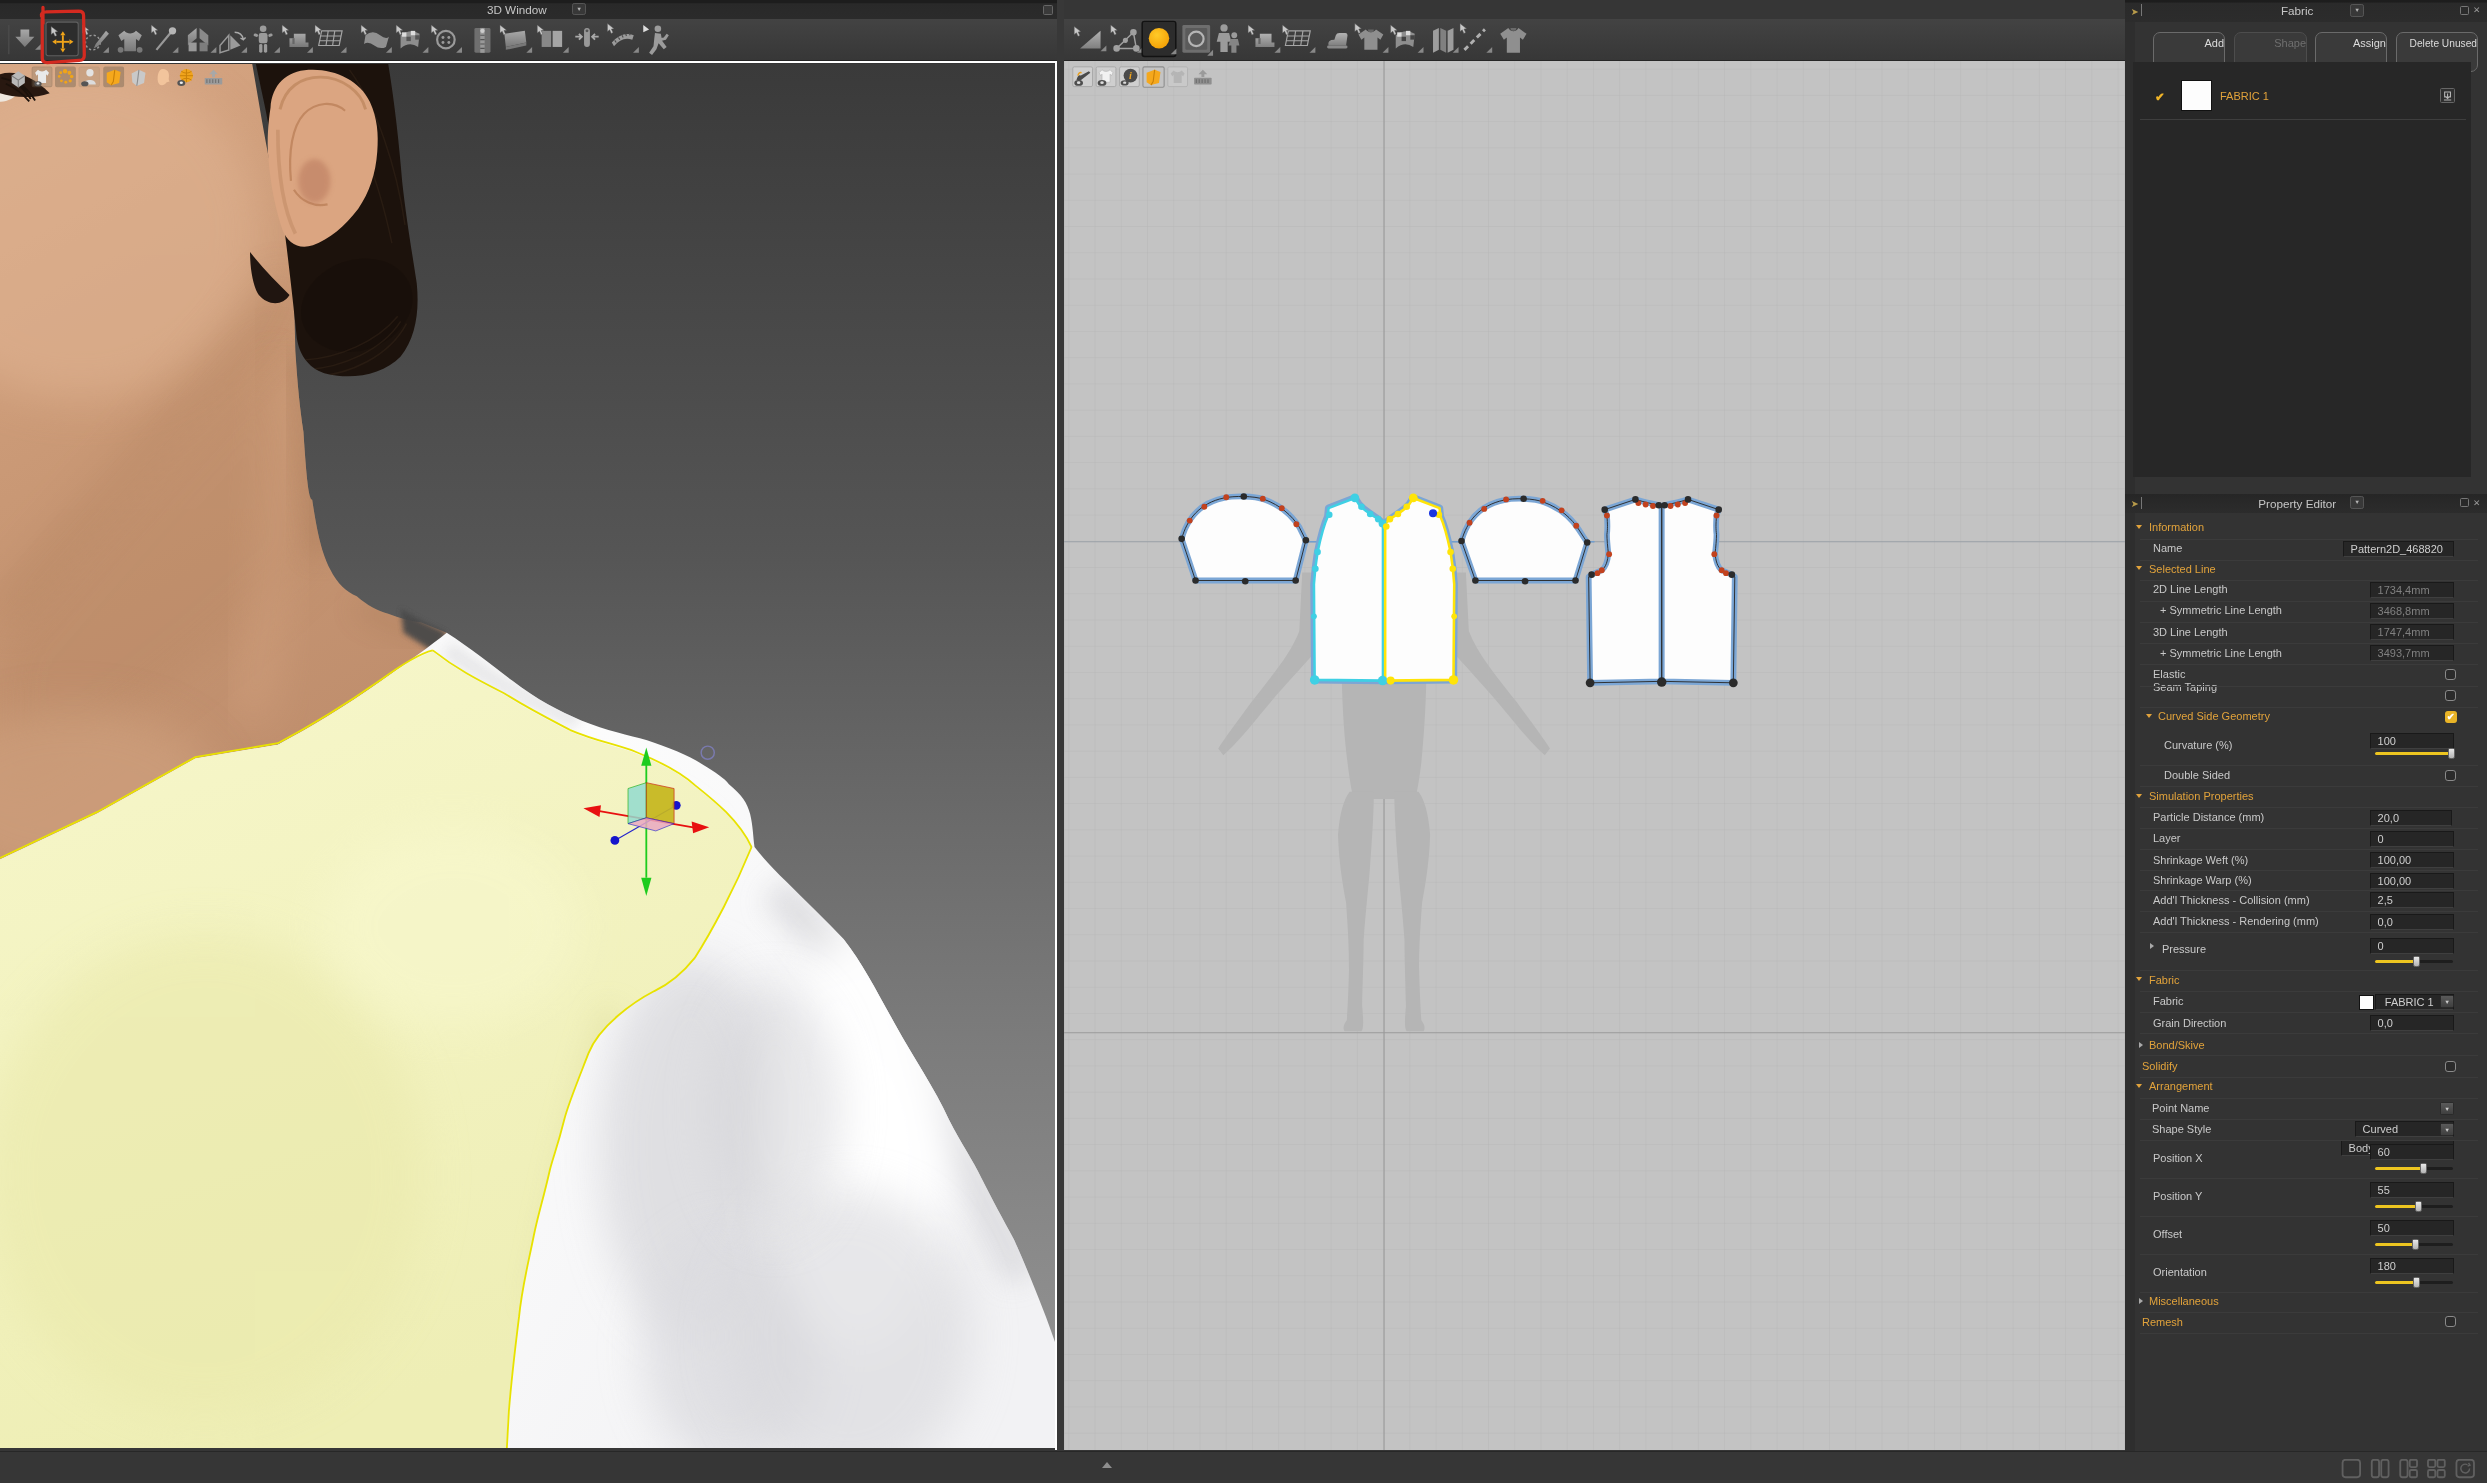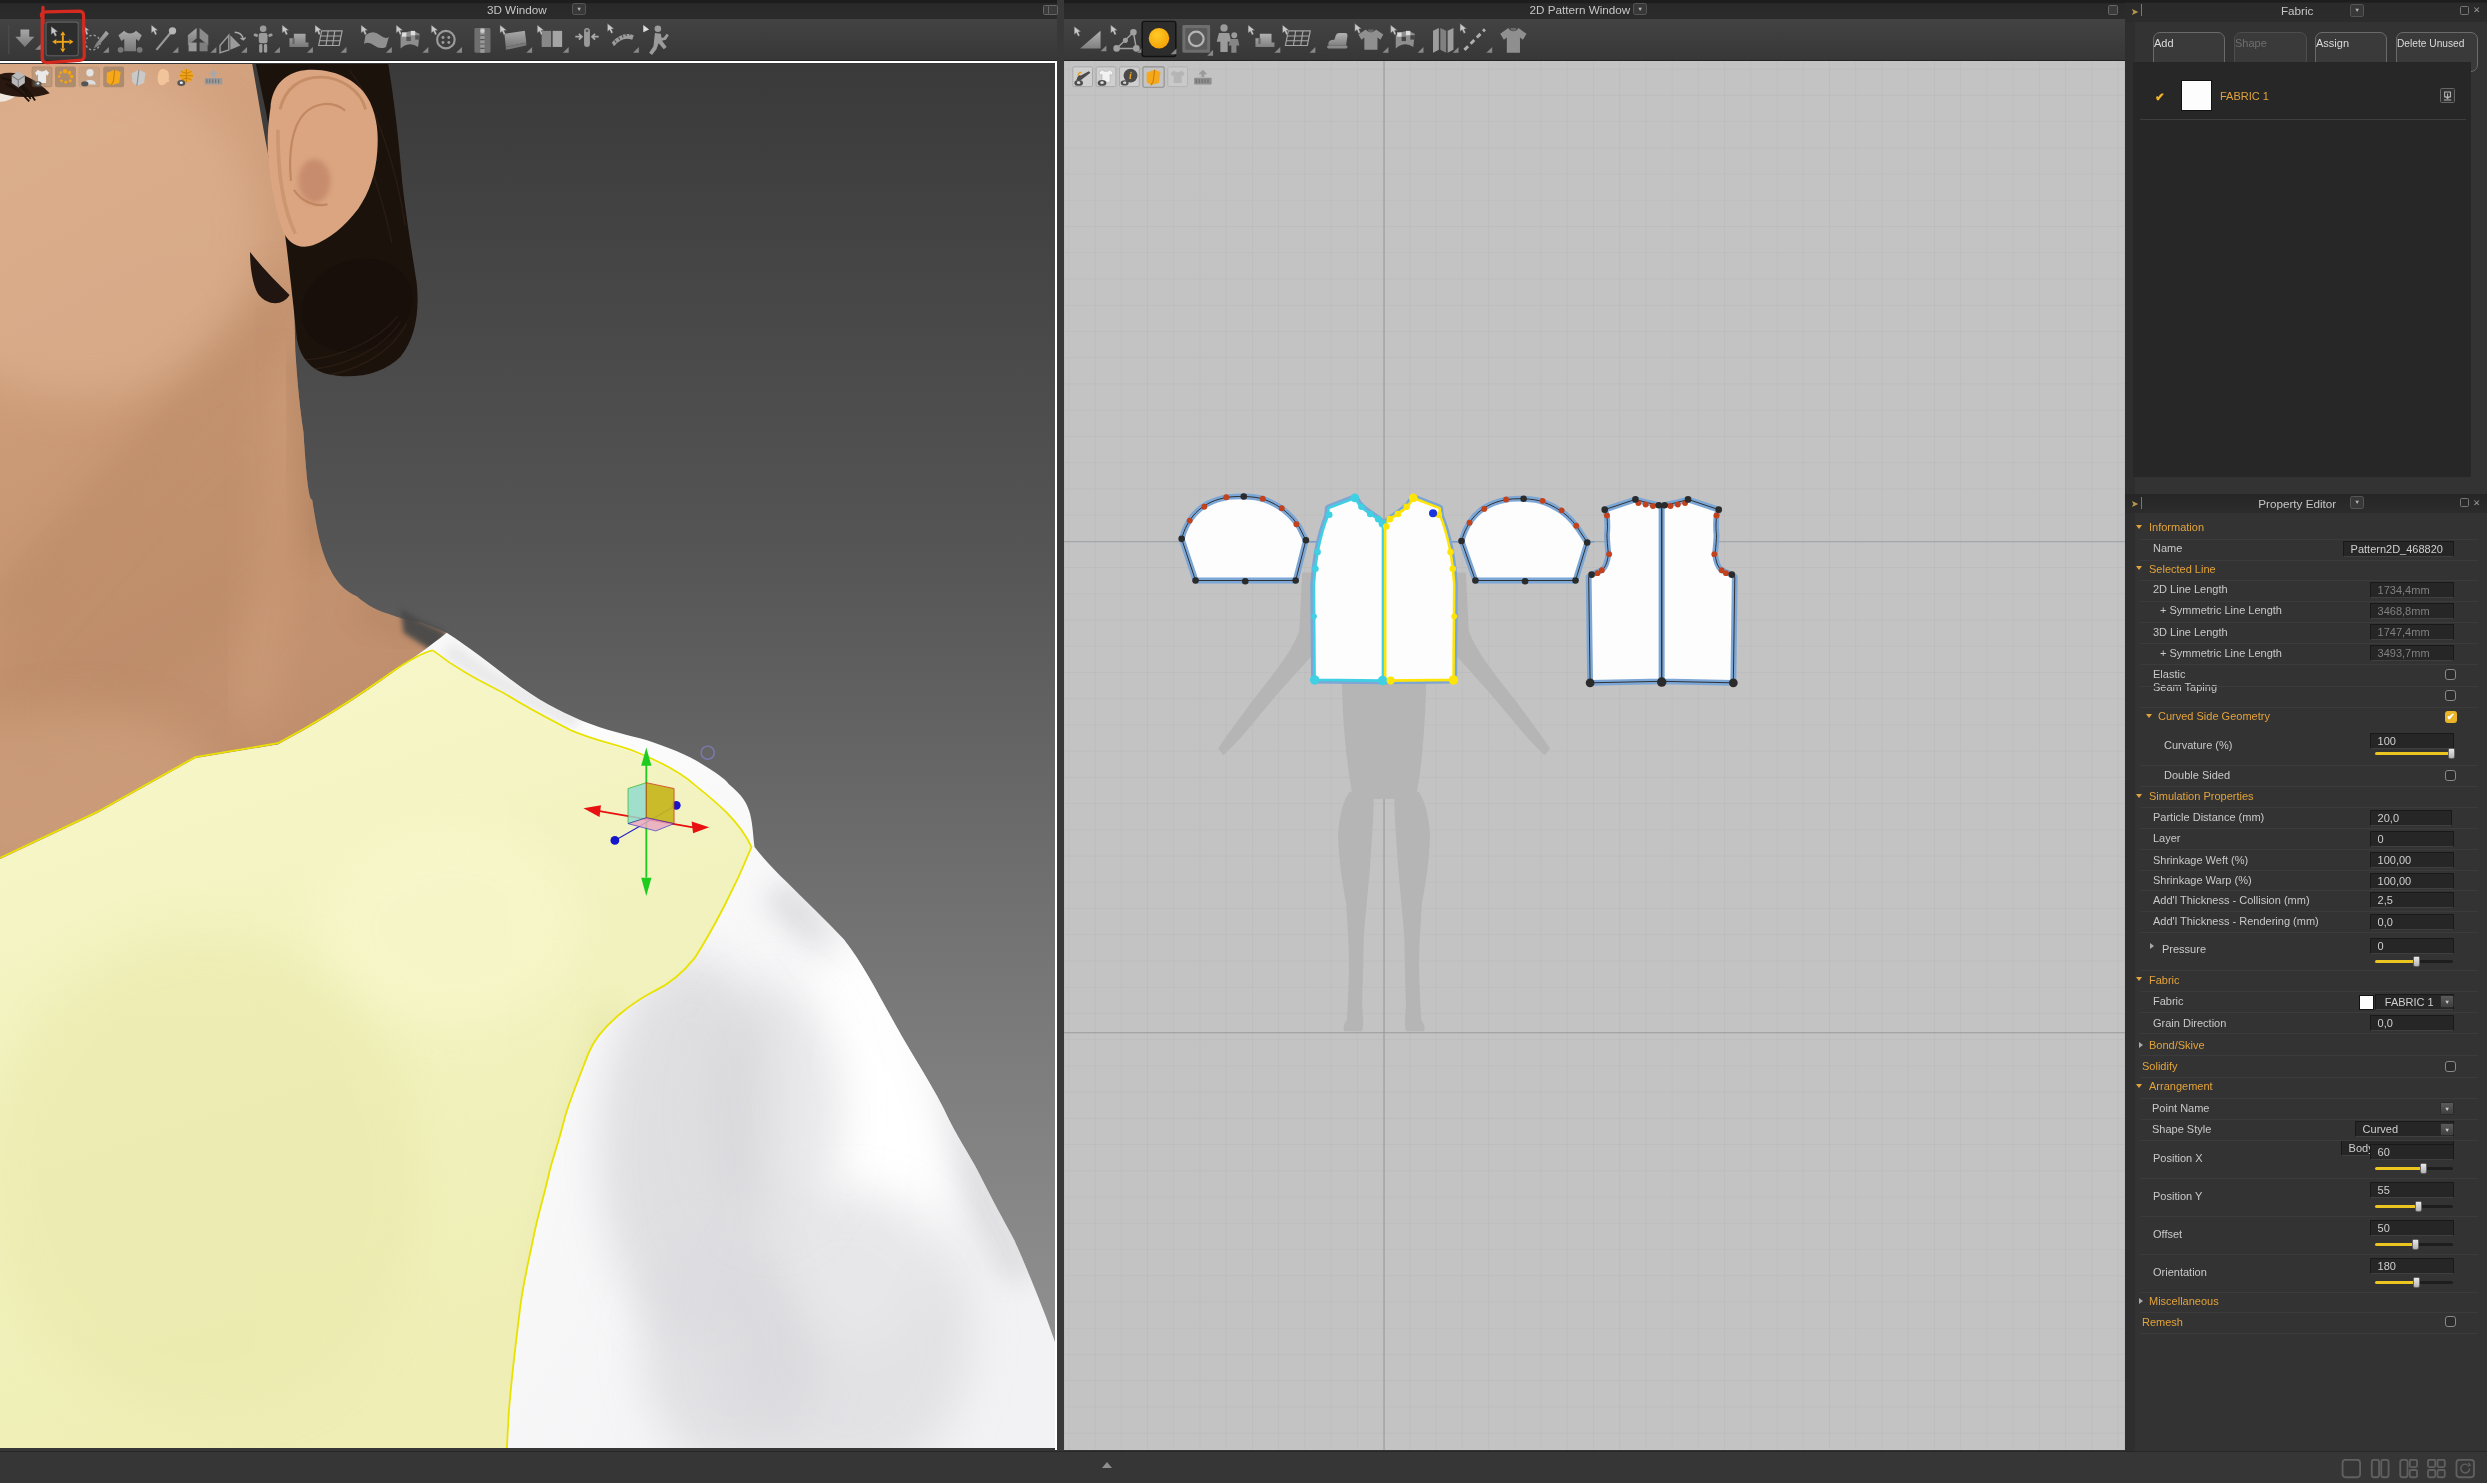--- a/index.html
+++ b/index.html
@@ -12,21 +12,21 @@
 .toolbar{position:absolute;top:19px;height:42px;background:linear-gradient(#434343,#373737);border-bottom:0.7px solid #252525}
 .lbl{position:absolute;color:#c9c9c9;font-size:11px;white-space:nowrap}
 .olbl{position:absolute;color:#e2a33b;font-size:11px;white-space:nowrap}
 
 .ibox{position:absolute;background:#262626;border:0.7px solid #191919;border-bottom-color:#3f3f3f;color:#cfcfcf;font-size:11px;padding:0 6.6px;height:16px;line-height:14.6px;white-space:nowrap}
 .ibox.dimv{color:#808080}
 .sep{position:absolute;left:2140px;width:338px;height:0.7px;background:#3b3b3b}
 .chk{position:absolute;width:11px;height:11px;border:0.7px solid #8a8a8a;border-radius:2.9px;background:#2b2b2b}
 .chkon{position:absolute;width:11.7px;height:11.7px;border-radius:2.9px;background:#e9b427;color:#fff;font-size:9.5px;font-weight:bold;text-align:center;line-height:11px}
 .tri{position:absolute;width:0;height:0}
-.btn{position:absolute;height:40px;background:#3a3a3a;border:0.7px solid #6a6a6a;border-radius:7px;color:#dcdcdc;font-size:11px;text-align:left;line-height:21px}
+.btn{position:absolute;height:40px;background:#3a3a3a;border:0.7px solid #6a6a6a;border-radius:7px;color:#dcdcdc;font-size:11px;text-align:right;line-height:21px}
 .slider{position:absolute;height:2.9px;background:#1e1e1e;border-radius:1.5px}
 .sfill{position:absolute;top:0;left:0;height:2.9px;background:#edc520;border-radius:1.5px}
 .sthumb{position:absolute;top:-4.4px;width:6.6px;height:11px;background:linear-gradient(#e8e8e8,#b5b5b5);border:0.7px solid #666;border-radius:1.5px 1.5px 2.2px 2.2px}
 .ddbtn{position:absolute;width:14px;height:13px;background:linear-gradient(#5a5a5a,#3f3f3f);border:0.7px solid #2a2a2a;border-radius:1.5px;color:#ccc;font-size:5.8px;text-align:center;line-height:12.4px}
 </style>
 </head>
 <body>
 <div id="app">
 
 <div class="titlebar" style="left:0;top:0;width:1057px">
@@ -370,26 +370,20 @@
             <path d="M10,10 L16,4 L22,10 L18,10 L18,14 L14,14 L14,10 Z" fill="#a8a8a8"></path>
             <rect x="4" y="15" width="24" height="9" rx="1" fill="#9b9b9b"></rect>
             <path d="M7,17 v5 M11,17 v5 M15,17 v5 M19,17 v5 M23,17 v5" stroke="#6e6e6e" stroke-width="1.4"></path>
           </g>
 </g>
 </svg>
 </div>
 
 <div class="abs" style="left:1057px;top:0;width:7.3px;height:1451px;background:#383838"></div>
 
-<div class="titlebar" style="left:1064px;top:0;width:1061px">
-  <div class="titletext" style="left:-14.6px">2D Pattern Window</div>
-  <div class="dropbtn" style="left:569px">▼</div>
-  <div class="abs" style="left:-16px;top:5.1px;width:9.5px;height:9.5px;border:0.7px solid #666;border-radius:1.5px;background:#3a3a3a"></div>
-  <div class="abs" style="left:1044px;top:5.1px;width:9.5px;height:9.5px;border:0.7px solid #666;border-radius:1.5px;background:#3a3a3a"></div>
-</div>
 <div class="toolbar" style="left:1064px;width:1061px" id="tb2d">
 <svg width="1061" height="42" viewBox="0 0 1452 57" style="position:absolute;top:0;left:0">
 <defs>
           <linearGradient id="ig2" x1="0" y1="0" x2="0" y2="1">
             <stop offset="0" stop-color="#b2b2b2"></stop>
             <stop offset="1" stop-color="#808080"></stop>
           </linearGradient>
 <radialGradient id="org" cx="0.4" cy="0.35" r="0.8">
             <stop offset="0" stop-color="#ffca28"></stop>
             <stop offset="1" stop-color="#f29a00"></stop>

